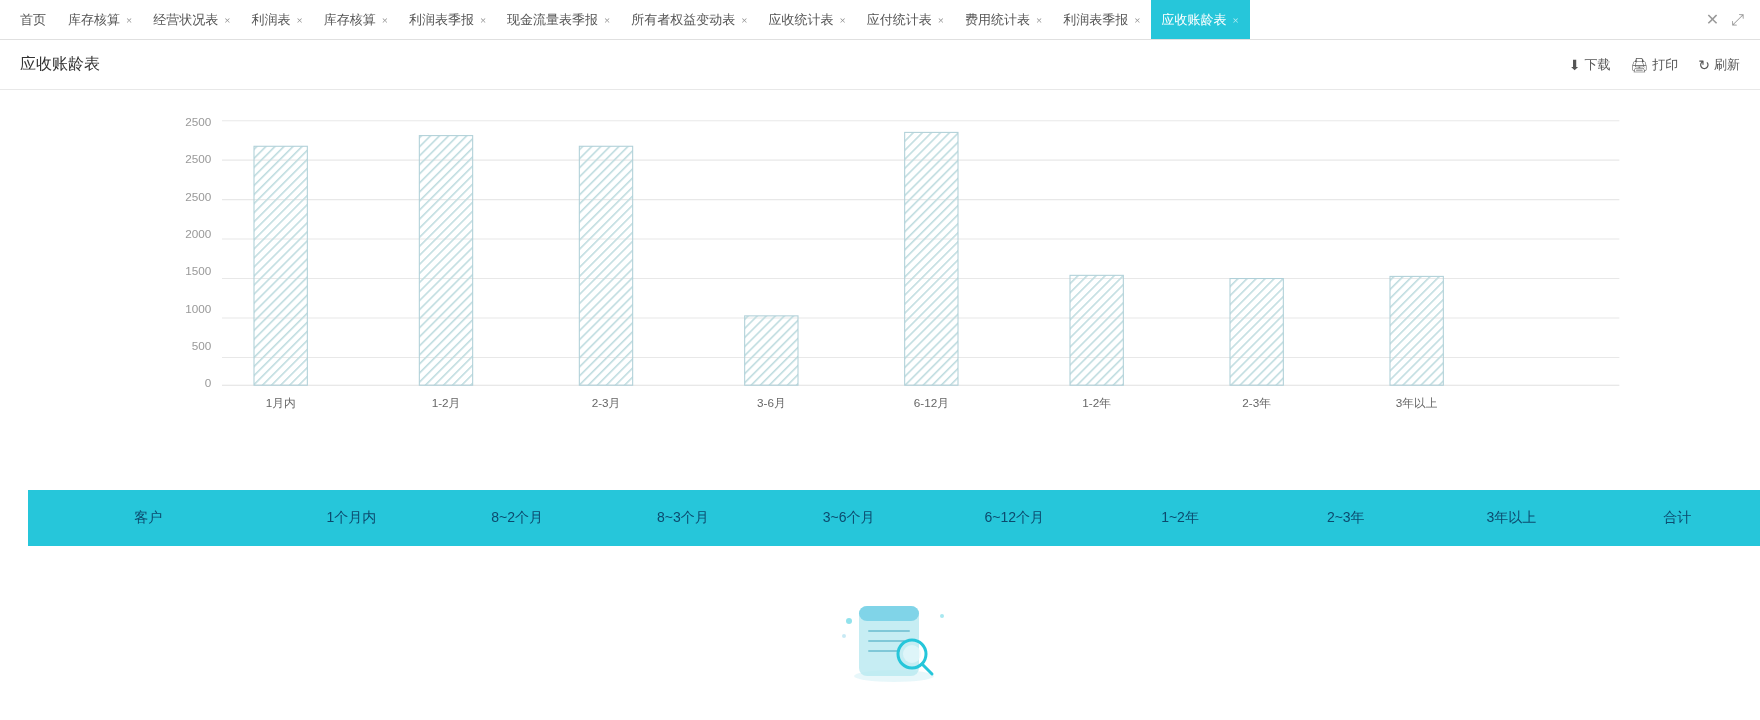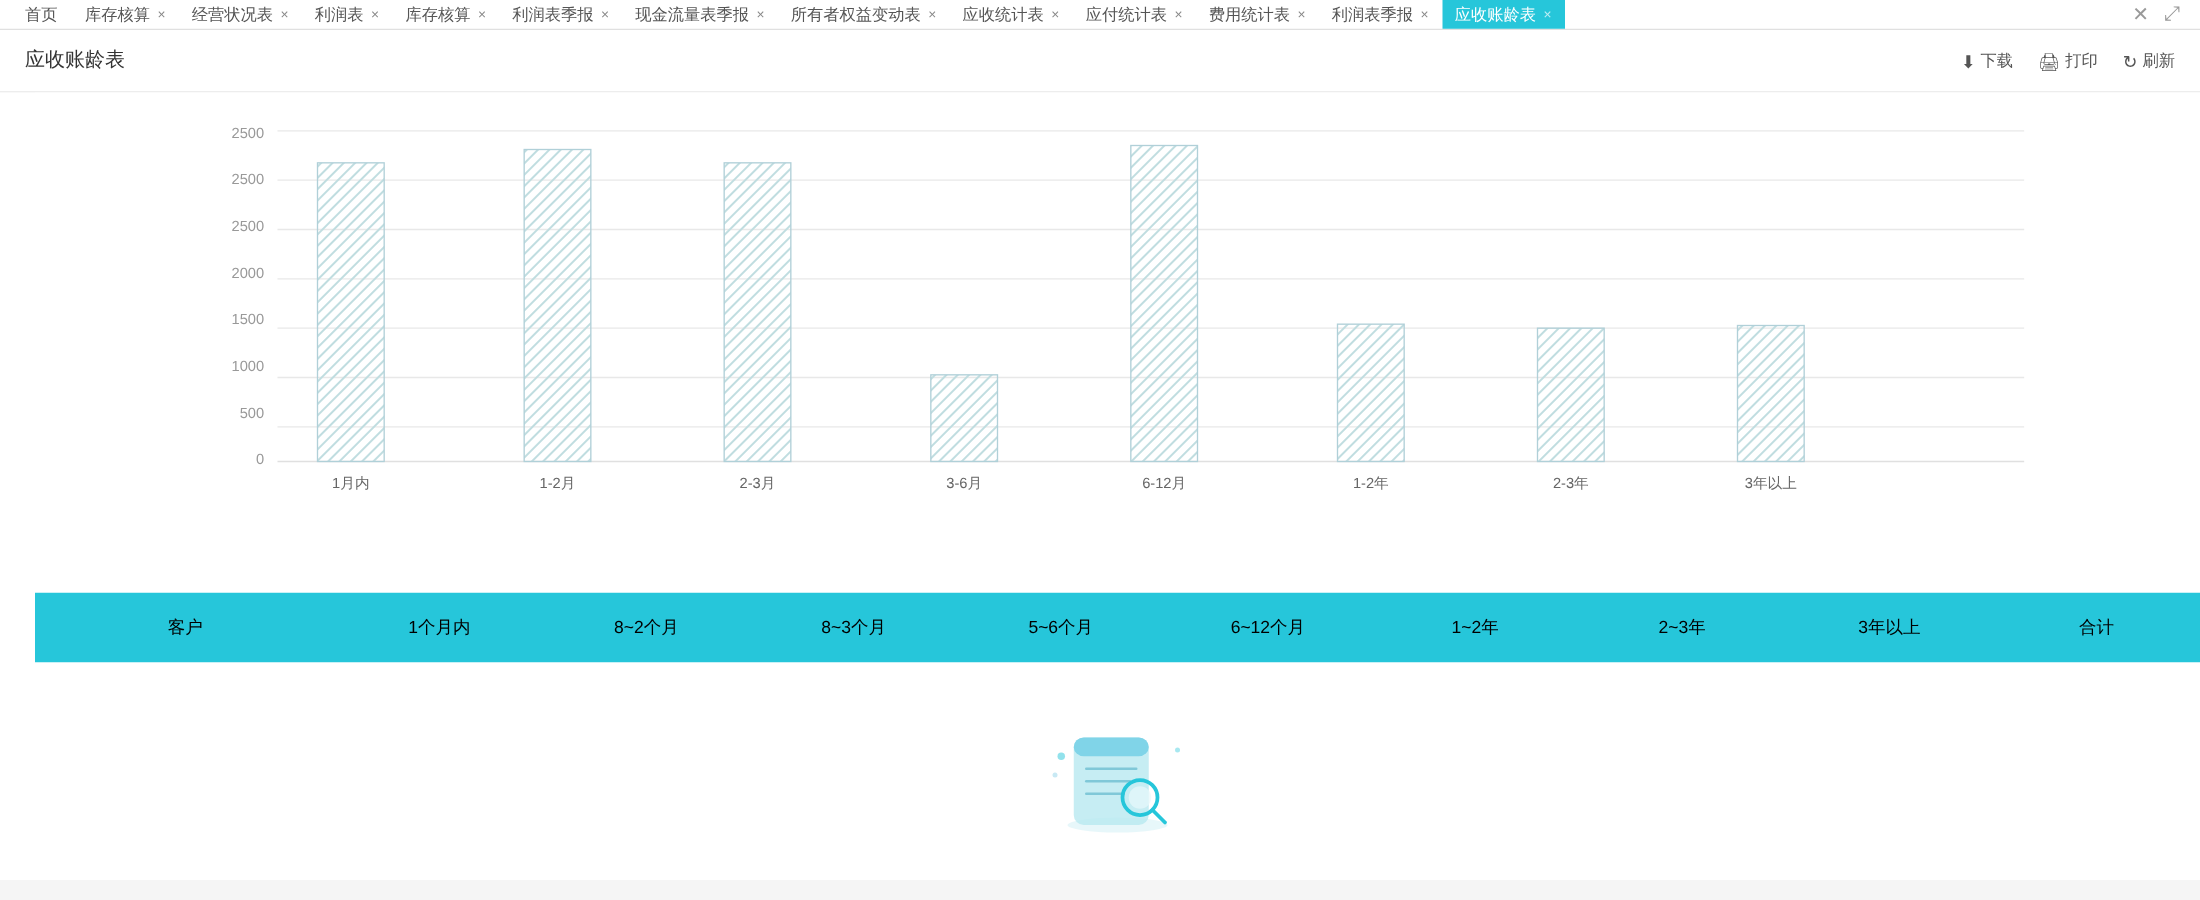--- a/index.html
+++ b/index.html
@@ -4,36 +4,37 @@
   <style>
     * { margin: 0; padding: 0; box-sizing: border-box; }
     body { font-family: 'Microsoft YaHei', Arial, sans-serif; font-size: 13px; background: #f5f5f5; color: #333; overflow: hidden; }
 
     
     .tab-bar {
       display: flex;
       align-items: center;
       background: #fff;
       border-bottom: 1px solid #e0e0e0;
-      height: 24px;
+      height: 40px;
       padding: 0 8px;
       overflow: hidden;
       flex-wrap: nowrap;
     }
     .tab-item {
       display: flex;
       align-items: center;
       padding: 0 10px;
       height: 40px;
       cursor: pointer;
       white-space: nowrap;
       color: #555;
       font-size: 13px;
       border-right: 1px solid transparent;
       flex-shrink: 0;
+      font-family: Liberation Serif, serif;
     }
     .tab-item.active {
       background: #26c6da;
       color: #fff;
     }
     .tab-item .tab-close {
       margin-left: 6px;
       font-size: 11px;
       cursor: pointer;
       opacity: 0.7;
@@ -107,21 +108,21 @@
       padding: 20px 40px 10px;
       background: #fff;
       height: 400px;
       position: relative;
     }
 
     
     .table-header {
       display: flex;
       background: #26c6da;
-      color: #000000;
+      color: #0c4a6e;
       height: 56px;
       align-items: center;
     }
     .table-header-cell {
       flex: 1;
       text-align: center;
       font-size: 14px;
       font-weight: 500;
       padding: 0 8px;
     }
@@ -280,21 +281,21 @@
       <text x="1040" y="278" text-anchor="middle" font-size="11" fill="#666">2-3年</text>
       <text x="1190" y="278" text-anchor="middle" font-size="11" fill="#666">3年以上</text>
     </svg>
   </div>
 
   <div class="table-header">
     <div class="table-header-cell">客户</div>
     <div class="table-header-cell">1个月内</div>
     <div class="table-header-cell">8~2个月</div>
     <div class="table-header-cell">8~3个月</div>
-    <div class="table-header-cell">5~6个月</div>
+    <div class="table-header-cell">3~6个月</div>
     <div class="table-header-cell">6~12个月</div>
     <div class="table-header-cell">1~2年</div>
     <div class="table-header-cell">2~3年</div>
     <div class="table-header-cell">3年以上</div>
     <div class="table-header-cell">合计</div>
   </div>
 
   <div class="empty-state">
     <svg width="120" height="100" viewBox="0 0 120 100">
 

